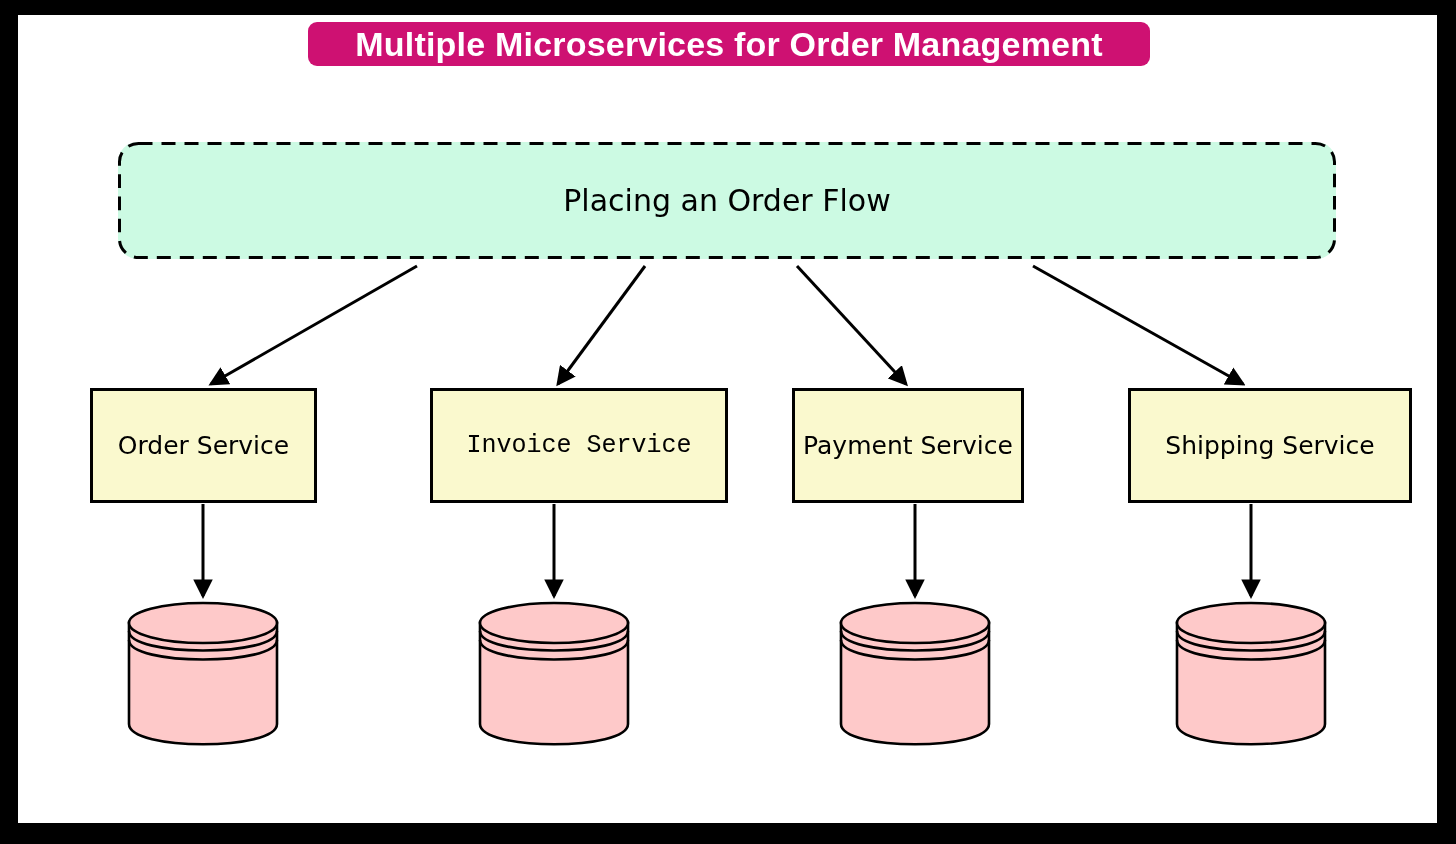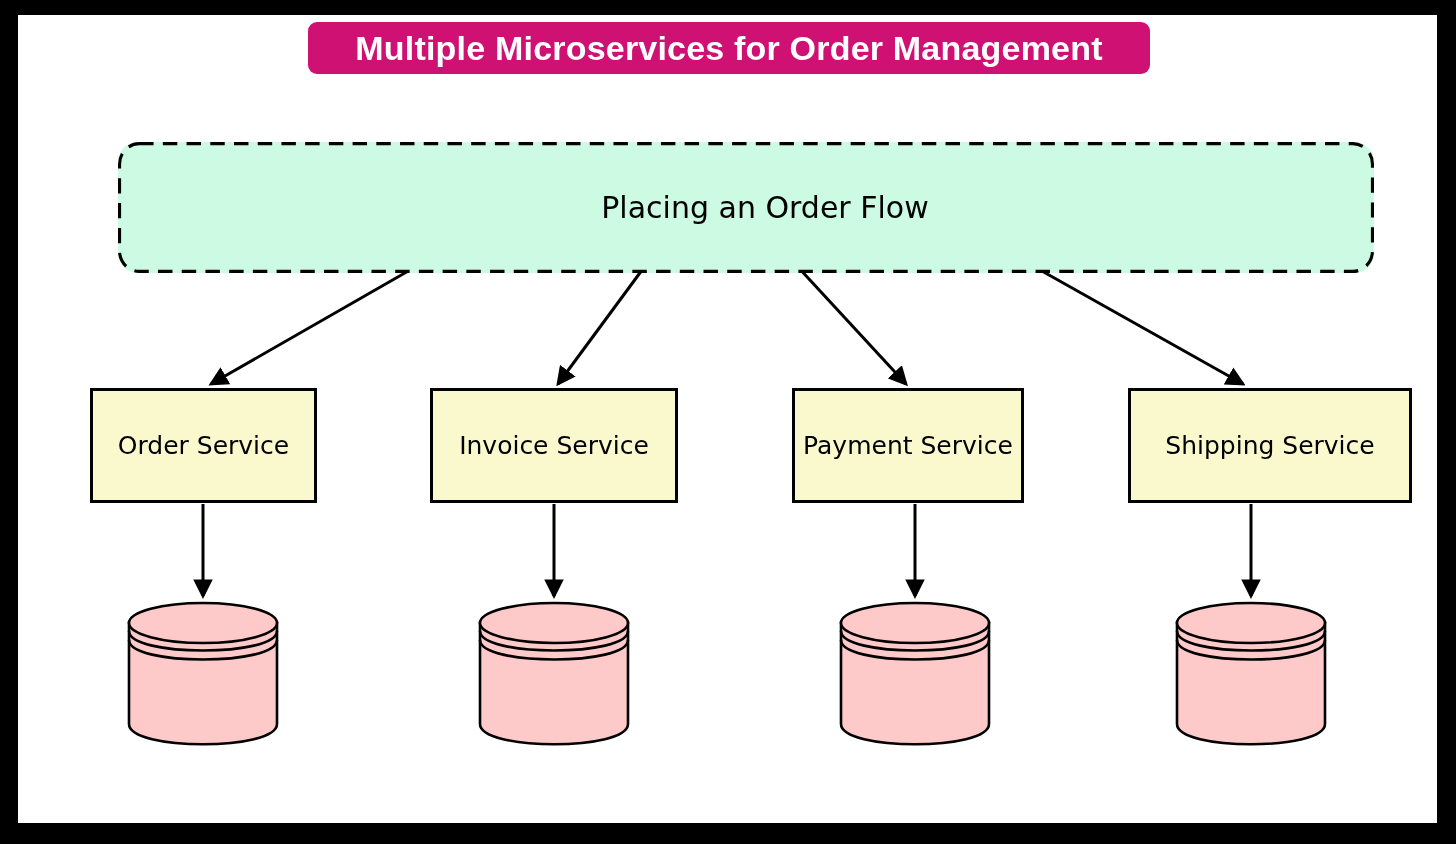--- a/index.html
+++ b/index.html
@@ -10,54 +10,54 @@
   }
   .frame{
     position:relative;width:1456px;height:844px;
     background:var(--frame,#000);overflow:hidden;
   }
   .canvas{
     position:absolute;left:18px;top:15px;width:1419px;height:808px;
     background:var(--canvas,#fff);
   }
   .banner{
-    position:absolute;left:308px;top:22px;width:842px;height:52px;
+    position:absolute;left:308px;top:22px;width:842px;height:44px;
     background:var(--banner,#ce1172);
     border-radius:9px;
     display:flex;align-items:center;justify-content:center;
     color:var(--banner-text,#fff);
     font-family:"Liberation Sans",sans-serif;
     font-size:34px;font-weight:600;letter-spacing:0.2px;
     white-space:nowrap;
   }
   .flow-box{
-    position:absolute;left:118px;top:142px;width:1218px;height:131px;
+    position:absolute;left:118px;top:142px;width:1218px;height:117px;
     background:var(--flow-fill,#ccfae3);
     border-radius:20px;
-    display:flex;align-items:center;justify-content:center;padding-left:38px;
+    display:flex;align-items:center;justify-content:center;
   }
   .flow-box .dash-svg{position:absolute;left:0;top:0;width:100%;height:100%;}
   .flow-box .dash-svg rect{
     fill:none;stroke:var(--stroke,#000);stroke-width:3;stroke-dasharray:14 9;
   }
   .flow-label{
     position:relative;font-size:30px;color:var(--stroke,#000);
     white-space:nowrap;
   }
   .service-box{
     position:absolute;top:388px;height:115px;
     background:var(--service-fill,#faf9ce);
     border:3px solid var(--stroke,#000);
     box-sizing:border-box;
     display:flex;align-items:center;justify-content:center;
     font-size:25px;color:var(--stroke,#000);
     white-space:nowrap;
   }
   .sb-0{left:90px;width:227px;}
-  .sb-1{left:430px;width:248px;}
+  .sb-1{left:430px;width:298px;font-family:Liberation Mono, monospace;}
   .sb-2{left:792px;width:232px;}
   .sb-3{left:1128px;width:284px;}
   .cylinder{
     position:absolute;top:600px;width:154px;height:150px;
   }
   .cy-0{left:126px;}
   .cy-1{left:477px;}
   .cy-2{left:838px;}
   .cy-3{left:1174px;}
   .cylinder .body,.cylinder ellipse{

